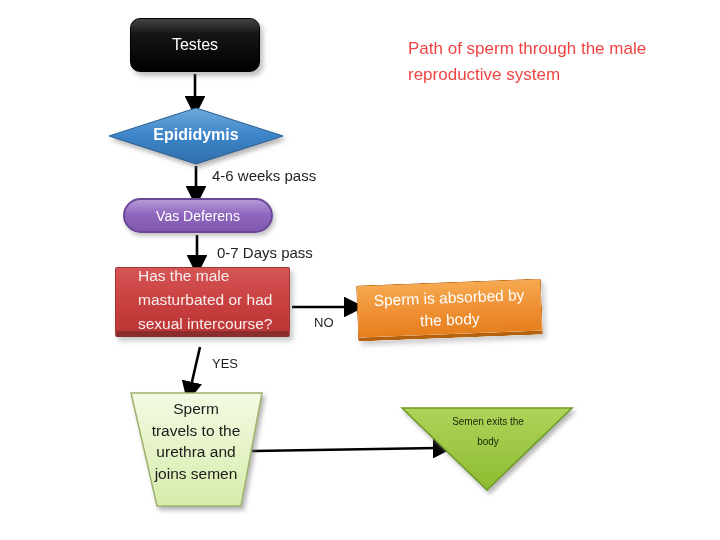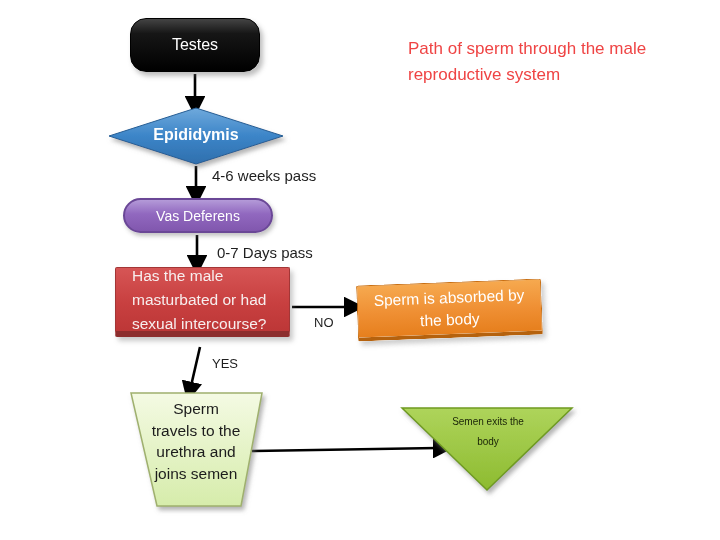--- a/index.html
+++ b/index.html
@@ -8,39 +8,39 @@
     font-family:"Liberation Sans", sans-serif;
   }
   .shapes-layer{position:absolute;left:0;top:0;width:720px;height:540px;}
   .slide-title{
     position:absolute;left:408px;top:36px;width:250px;
     font-size:17px;line-height:26px;color:#ef4444;
   }
   .node{position:absolute;display:flex;align-items:center;justify-content:center;
     text-align:center;color:#ffffff;}
   .box-testes{
-    left:130px;top:18px;width:128px;height:52px;border-radius:16px;
+    left:130px;top:18px;width:128px;height:52px;border-radius:10px;
     background:linear-gradient(180deg,#444444 0%,#161616 28%,#000000 100%);
     border:1px solid #000;box-shadow:3px 4px 5px rgba(110,110,110,.45);
     font-size:16px;
   }
   .pill-vas{
     left:123px;top:198px;width:150px;height:35px;border-radius:18px;
     background:linear-gradient(180deg,#b49ad8 0%,#9168bf 45%,#8157ae 100%);
     border:2px solid #6a4796;box-shadow:2px 3px 4px rgba(120,120,120,.45);
     font-size:14px;box-sizing:border-box;
   }
   .box-question{
     left:115px;top:267px;width:175px;height:70px;border-radius:2px;
     background:linear-gradient(180deg,#d65555 0%,#c84040 55%,#bd3737 100%);
     border:1px solid #a33636;border-bottom:6px solid #8c2d2d;
     box-shadow:3px 4px 5px rgba(120,120,120,.4);
     justify-content:flex-start;text-align:left;
     font-size:15.5px;line-height:24px;color:#f7eeee;
-    padding:2px 6px 2px 16px;box-sizing:border-box;
+    padding:2px 6px 2px 22px;box-sizing:border-box;
   }
   .box-absorbed{
     left:357px;top:282px;width:185px;height:56px;border-radius:2px;
     background:linear-gradient(180deg,#f6a94f 0%,#ef8f33 55%,#e67f1d 100%);
     border:1px solid #c96f12;border-bottom:4px solid #b5620e;
     box-shadow:3px 4px 5px rgba(130,130,130,.4);
     transform:rotate(-2.2deg);
     font-size:15.5px;line-height:22px;box-sizing:border-box;padding:0 6px;
   }
   .shape-label{position:absolute;text-align:center;}

